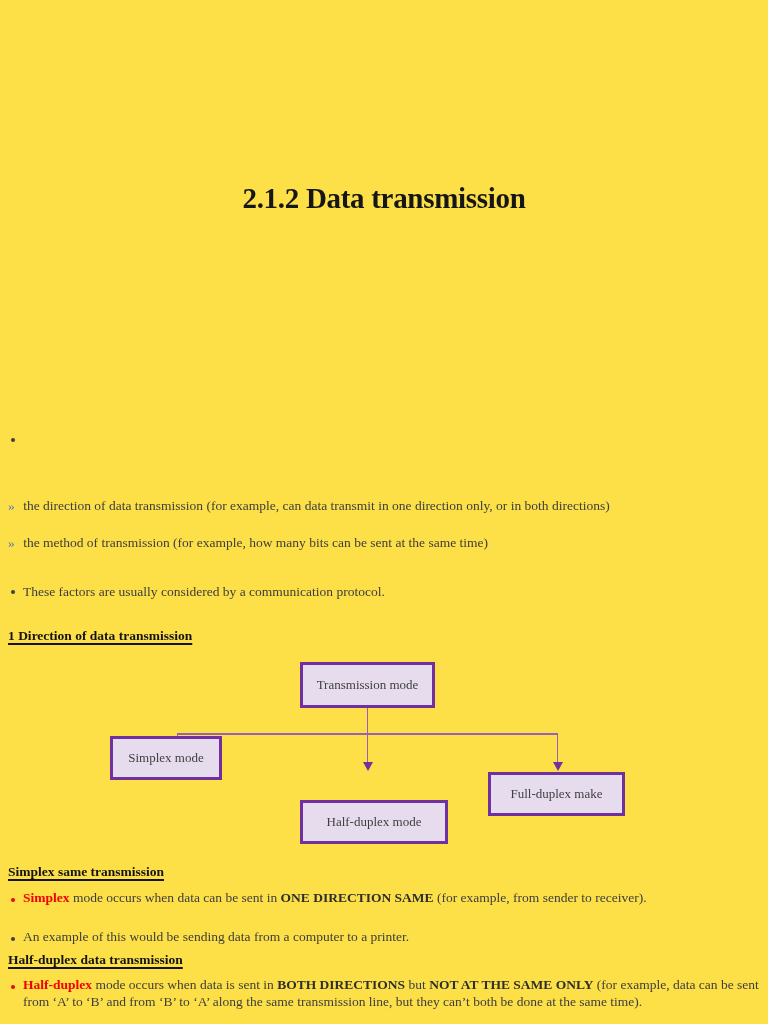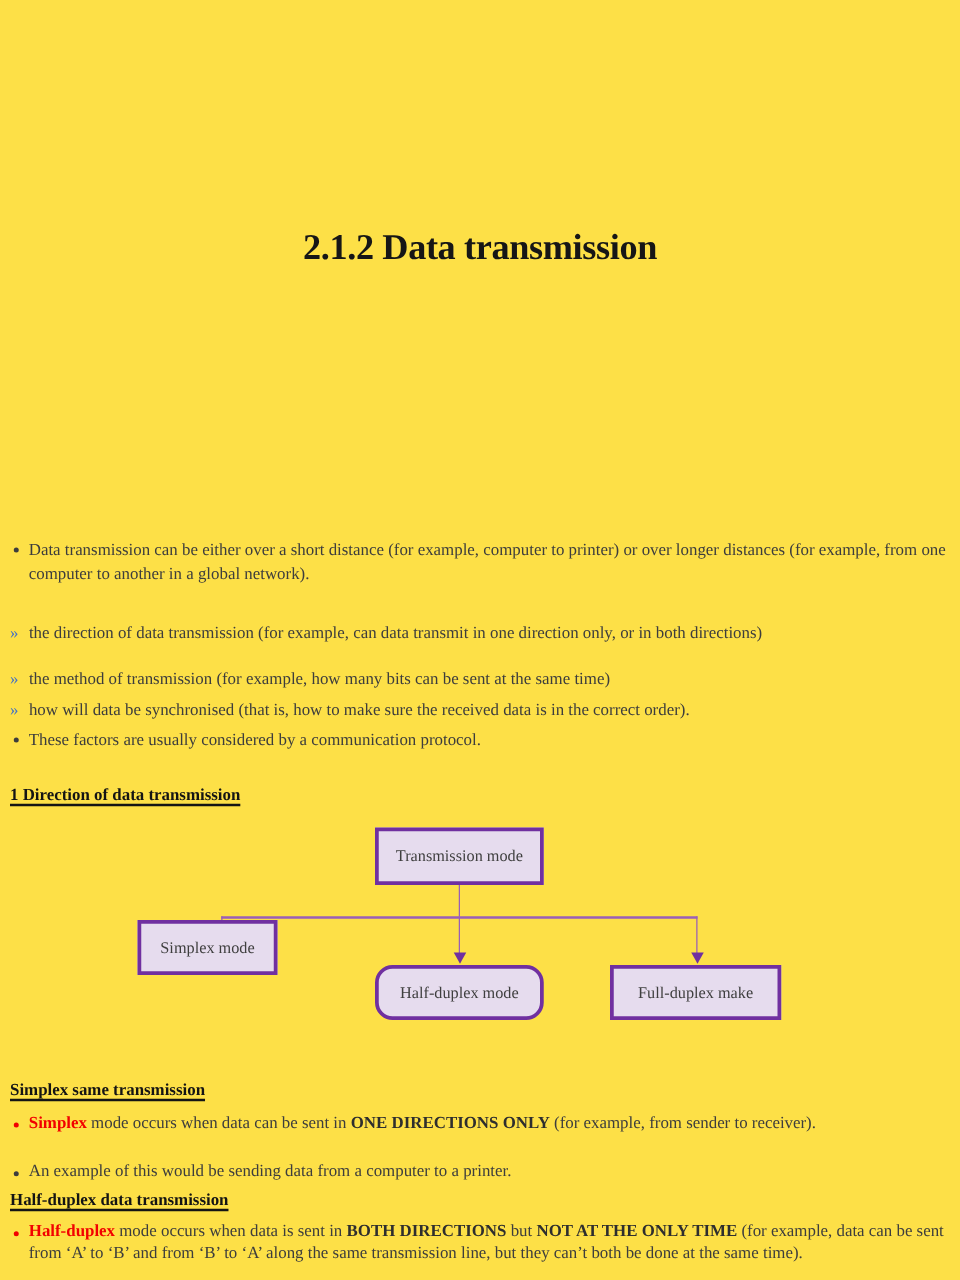--- a/index.html
+++ b/index.html
@@ -15,56 +15,51 @@
   .chev{color:#4472c4;margin-right:5px;}
   .heading{font-weight:700;color:#141414;text-decoration:underline;
            text-decoration-thickness:1.5px;text-underline-offset:3px;}
   .term{color:#f20000;font-weight:700;}
   b{color:#2e2e2e;}
   
   .dbox{position:absolute;box-sizing:border-box;background:#e6dcee;border:3px solid #7030a0;
         display:flex;align-items:center;justify-content:center;font-size:13px;color:#3f3f3f;}
   .box-root{left:300px;top:662px;width:135px;height:46px;}
   .box-c1{left:110px;top:736px;width:112px;height:44px;}
-  .box-c2{left:300px;top:772px;width:135px;height:44px;border-radius:14px;}
+  .box-c2{left:300px;top:800px;width:148px;height:44px;}
   .box-c3{left:488px;top:772px;width:137px;height:44px;}
   .cline{position:absolute;background:#9a5fb8;}
   .stem{left:366.5px;top:708px;width:1.5px;height:25px;}
   .hbar{left:176.5px;top:733px;width:381px;height:1.5px;}
   .stub1{left:176.5px;top:733px;width:1.5px;height:30px;}
   .stub2{left:366.5px;top:733px;width:1.5px;height:30px;}
   .stub3{left:556.5px;top:733px;width:1.5px;height:30px;}
   .arrow{position:absolute;width:0;height:0;border-left:5px solid transparent;
          border-right:5px solid transparent;border-top:9px solid #7030a0;top:762px;}
   .ar1{left:172.5px;} .ar2{left:362.5px;} .ar3{left:552.5px;}
 </style>
 </head>
 <body>
 
 <div class="page">
 
   <div class="title">2.1.2 Data transmission</div>
 
   <div class="para bullet" style="top:430px;">
     <span class="dot"></span>
-    <span>Data transmission can be either over a short distance (for example, computer to printer) or over longer distances (for example, from one computer to another in a global network).</span>
   </div>
 
 
   <div class="para" style="top:533px;">
     <span class="chev">»</span>
     <span>the method of transmission (for example, how many bits can be sent at the same time)</span>
   </div>
   <div class="para" style="top:496px;">
     <span class="chev">»</span>
     <span>the direction of data transmission (for example, can data transmit in one direction only, or in both directions)</span>
-  </div>
-  <div class="para" style="top:558px;">
-    <span class="chev">»</span>
-    <span>how will data be synchronised (that is, how to make sure the received data is in the correct order).</span>
   </div>
 
   <div class="para bullet" style="top:582px;">
     <span class="dot"></span>
     <span>These factors are usually considered by a communication protocol.</span>
   </div>
 
   <div class="para heading" style="top:626px;">1 Direction of data transmission</div>
 
   <div class="cline stem"></div>
@@ -78,28 +73,28 @@
 
   <div class="dbox box-root">Transmission mode</div>
   <div class="dbox box-c1">Simplex mode</div>
   <div class="dbox box-c2">Half-duplex mode</div>
   <div class="dbox box-c3">Full-duplex make</div>
 
   <div class="para heading tight" style="top:864px;">Simplex same transmission</div>
 
   <div class="para bullet tight" style="top:890px;">
     <span class="dot red"></span>
-    <span class="term">Simplex</span><span> mode occurs when data can be sent in </span><b>ONE DIRECTIONS ONLY</b><span> (for example, from sender to receiver).</span>
+    <span class="term">Simplex</span><span> mode occurs when data can be sent in </span><b>ONE DIRECTION SAME</b><span> (for example, from sender to receiver).</span>
   </div>
 
   <div class="para bullet tight" style="top:929px;">
     <span class="dot"></span>
     <span>An example of this would be sending data from a computer to a printer.</span>
   </div>
 
   <div class="para heading tight" style="top:952px;">Half-duplex data transmission</div>
 
   <div class="para bullet tight" style="top:977px;">
     <span class="dot red"></span>
-    <span class="term">Half-duplex</span><span> mode occurs when data is sent in </span><b>BOTH DIRECTIONS</b><span> but </span><b>NOT AT THE ONLY TIME</b><span> (for example, data can be sent from ‘A’ to ‘B’ and from ‘B’ to ‘A’ along the same transmission line, but they can’t both be done at the same time).</span>
+    <span class="term">Half-duplex</span><span> mode occurs when data is sent in </span><b>BOTH DIRECTIONS</b><span> but </span><b>NOT AT THE SAME ONLY</b><span> (for example, data can be sent from ‘A’ to ‘B’ and from ‘B’ to ‘A’ along the same transmission line, but they can’t both be done at the same time).</span>
   </div>
 
 </div>
 
 </body></html>

